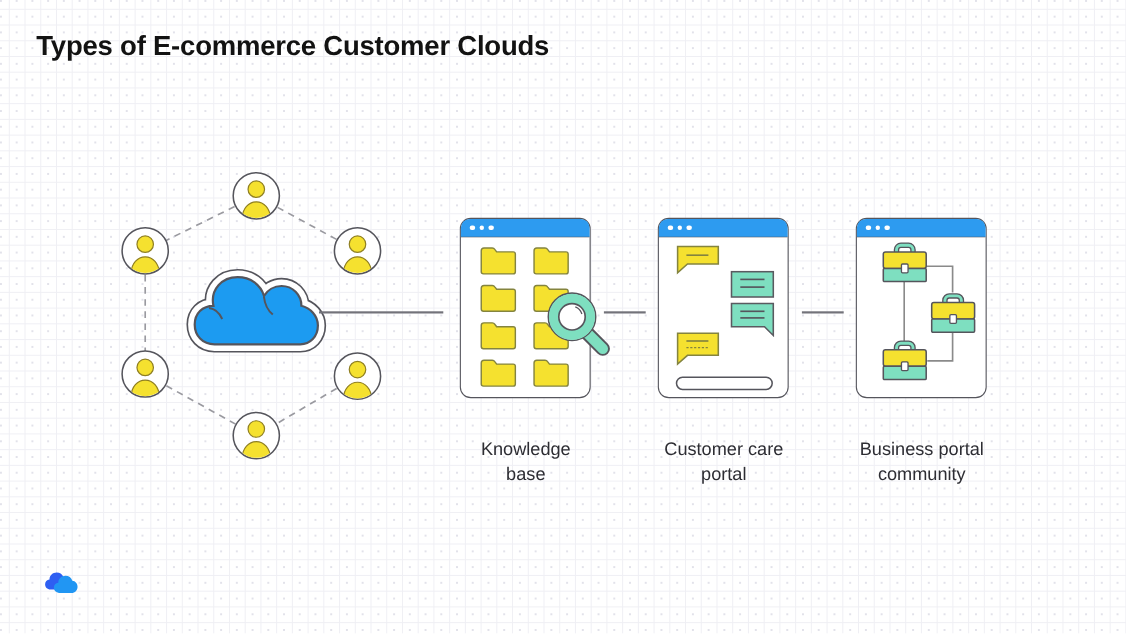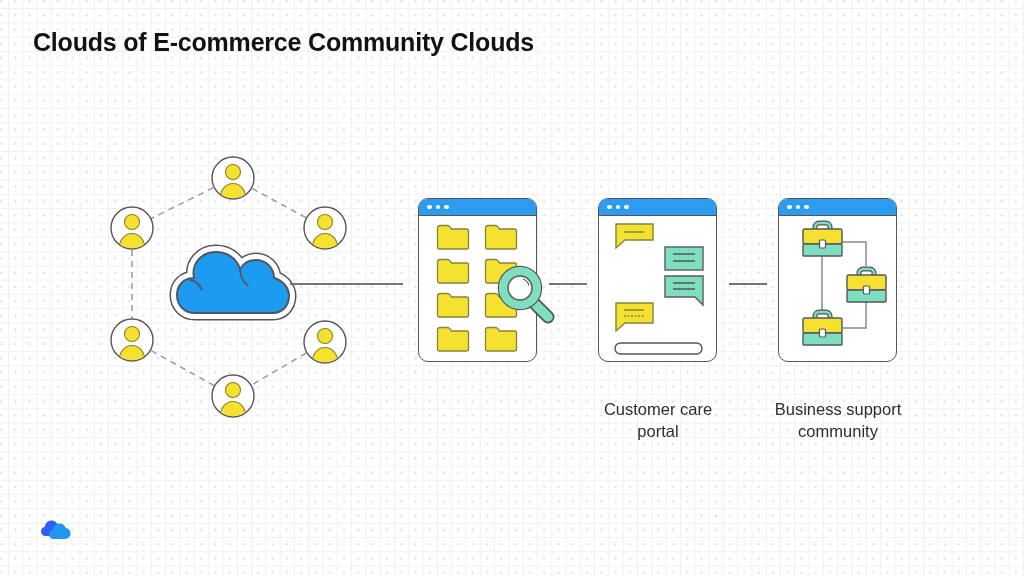--- a/index.html
+++ b/index.html
@@ -99,21 +99,21 @@
     font-weight: 700;
     color: #0c0c14;
     letter-spacing: 0.2px;
   }
 </style>
 </head>
 <body>
 
 <div class="canvas">
 
-  <h1 class="page-title">Clouds of E-commerce Community Clouds</h1>
+  <h1 class="page-title">Types of E-commerce Customer Clouds</h1>
 
   <svg class="network-svg" width="290" height="290" viewBox="0 0 290 290">
     <defs>
       <clipPath id="ac">
           <circle cx="0" cy="0" r="20.2"></circle>
         </clipPath>
       <g id="avatar">
         <circle r="21" fill="#ffffff" stroke="#55555c" stroke-width="1.4"></circle>
         <circle cy="-6" r="7.5" fill="#f5e12f" stroke="#8f7f22" stroke-width="1.1"></circle>
         <path d="M -13 22 C -13 0, 13 0, 13 22 Z" clip-path="url(#ac)" fill="#f5e12f" stroke="#8f7f22" stroke-width="1.1"></path>
@@ -234,23 +234,25 @@
         <path d="M63 26 H87 V50"></path>
         <path d="M43 40 V95"></path>
         <path d="M87 86 V112 H64"></path>
       </g>
       <use href="#briefcase" transform="translate(24,6)"></use>
       <use href="#briefcase" transform="translate(68,52)"></use>
       <use href="#briefcase" transform="translate(24,95)"></use>
     </svg>
   </div>
 
+  <div class="card-label label-1">Knowledge
+base</div>
   <div class="card-label label-2">Customer care
 portal</div>
-  <div class="card-label label-3">Business support
+  <div class="card-label label-3">Business portal
 community</div>
 
   <div class="logo">
     <svg width="33" height="23" viewBox="0 0 33 23">
       <path fill="#2e5ff2" d="M6 18 C2.8 18 1 15.8 1 13.2 C1 10.8 2.6 9 5 8.8 C5 5 8 2.5 11.5 2.5
                C14.5 2.5 17 4.3 17.8 7 C20.5 7.3 22.5 9.5 22.5 12.3 C22.5 15.5 20.2 18 17 18 Z"></path>
       <path fill="#2196f3" d="M14 21 C10.8 21 9 18.8 9 16.2 C9 13.8 10.6 12 13 11.8 C13 8 16 5.5 19.5 5.5
                C22.5 5.5 25 7.3 25.8 10 C28.5 10.3 30.5 12.5 30.5 15.3 C30.5 18.5 28.2 21 25 21 Z"></path>
     </svg>
   </div>

